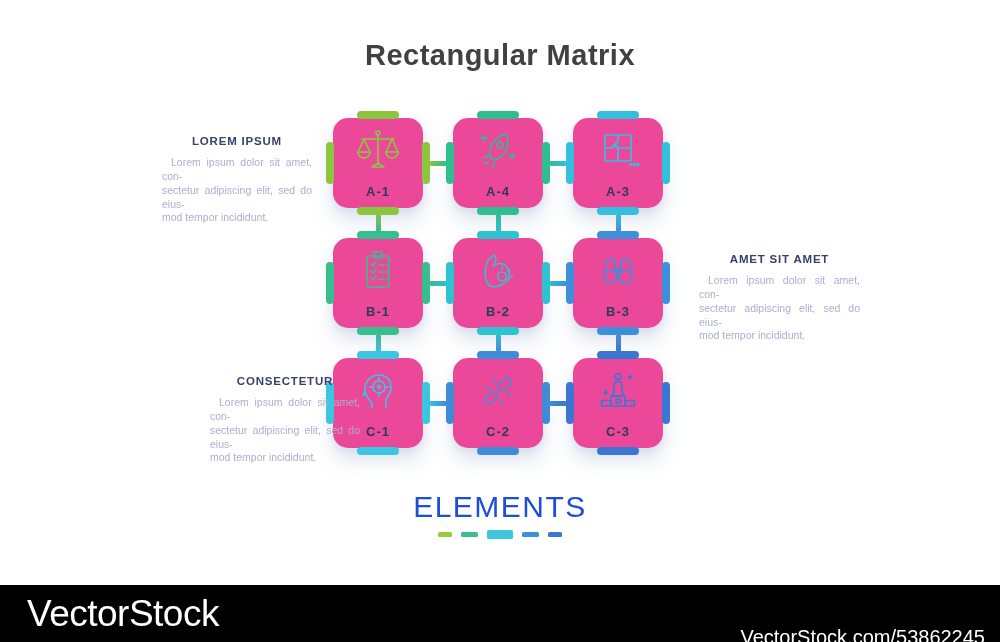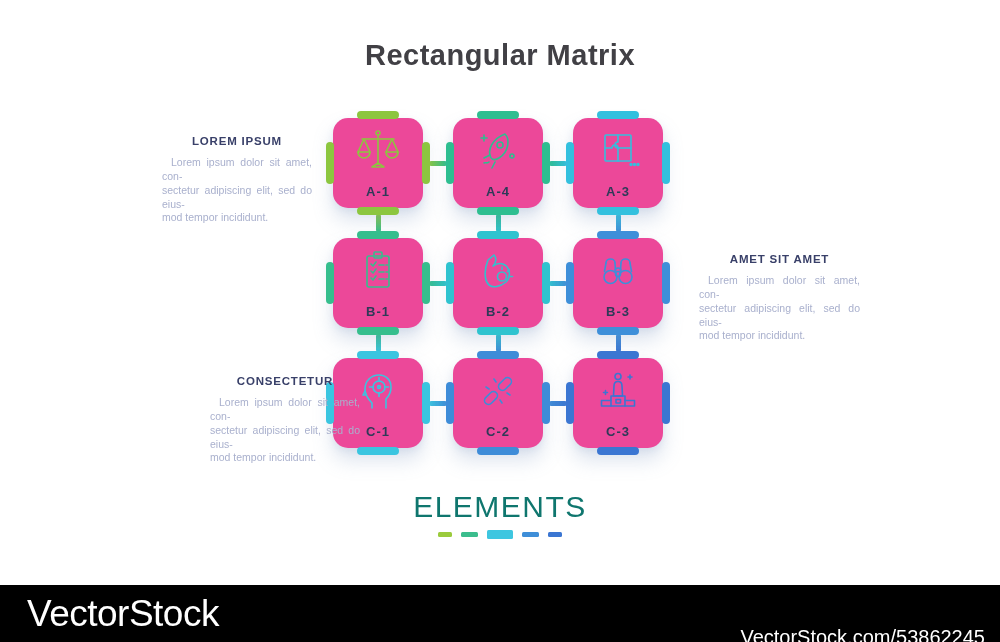--- a/index.html
+++ b/index.html
@@ -30,21 +30,21 @@
   .sec-1{left:699px;top:253px;width:161px;}
   .sec-2{left:162px;top:375px;width:150px;margin-left:48px;}
   .sec h2{margin:0 0 9px 0;text-align:center;font-size:11.5px;font-weight:bold;
           color:#394069;letter-spacing:.8px;}
   .bl{font-size:10.5px;color:#A9B0CD;line-height:1.32;}
   .l1{text-indent:9px;}
   .l1,.l2{text-align:justify;text-align-last:justify;}
   .l3{text-align:left;}
 
   
-  .logo{position:absolute;left:0;top:492px;width:100%;text-align:center;color:#0f766e;}
+  .logo{position:absolute;left:0;top:492px;width:100%;text-align:center;color:#1d4ed8;}
   .logo-name{font-size:30px;letter-spacing:1.5px;line-height:1;}
   .logo-sub{font-size:17px;letter-spacing:3.5px;line-height:1;margin-top:4px;}
   .dashes{display:flex;justify-content:center;align-items:center;gap:9px;margin-top:7px;height:10px;}
   .dash{border-radius:1.5px;}
   .dash:nth-child(1){width:14px;height:5px;}
   .dash:nth-child(2){width:17px;height:5px;}
   .dash:nth-child(3){width:26px;height:9px;}
   .dash:nth-child(4){width:17px;height:5px;}
   .dash:nth-child(5){width:14px;height:5px;}
 

